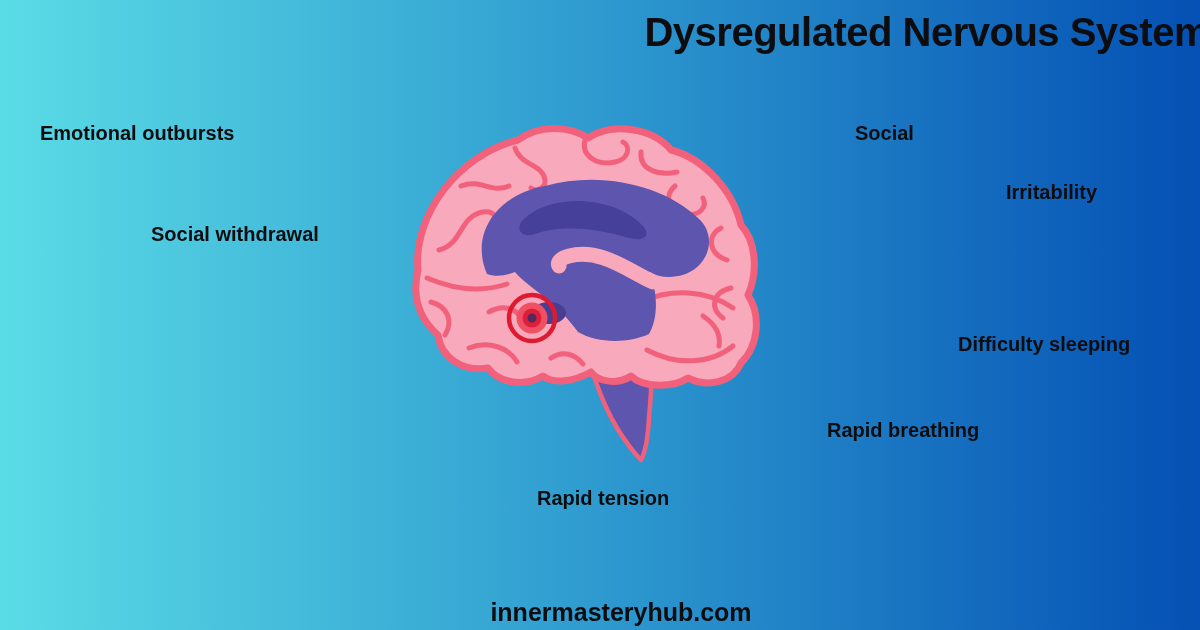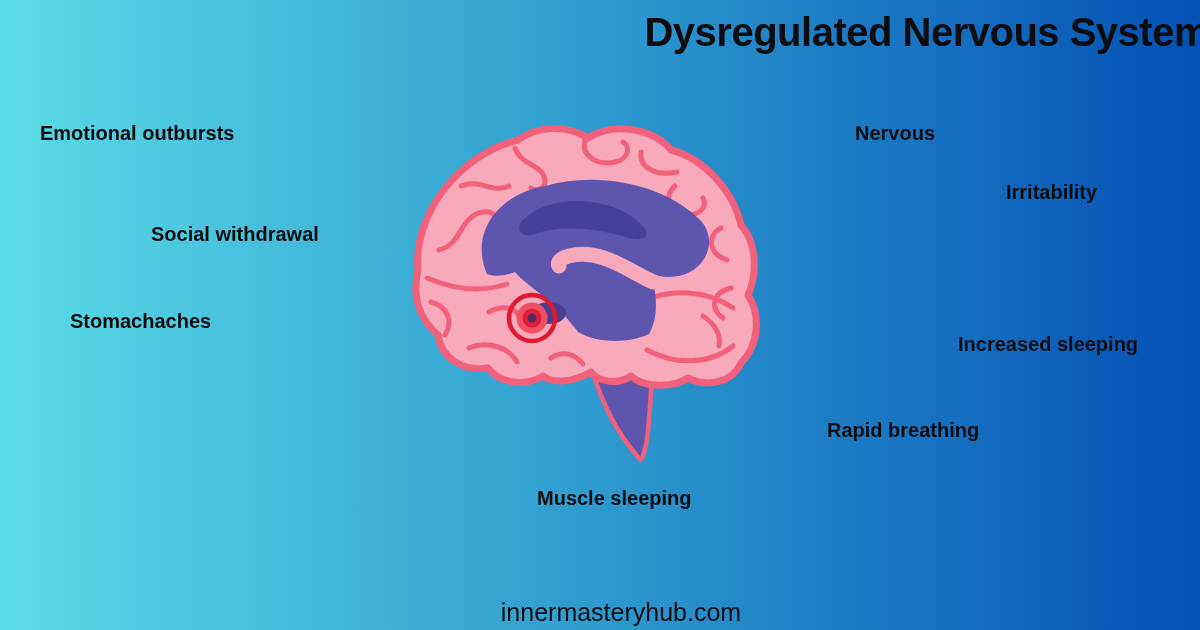--- a/index.html
+++ b/index.html
@@ -49,21 +49,21 @@
 
   
   .pos-muscle-tension       { left: 537px; top: 487px; }
 
   .footer-url {
     position: absolute;
     top: 598px;
     left: calc(50% + 21px);
     transform: translateX(-50%);
     font-size: 25px;
-    font-weight: 400;
+    font-weight: 700;
     color: #0D0D10;
     white-space: nowrap;
   }
 
   .brain-wrap {
     position: absolute;
     left: 403px;
     top: 120px;
     width: 370px;
     height: 350px;
@@ -71,28 +71,27 @@
 </style>
 </head>
 <body>
 
 <div class="canvas">
 
   <div class="title">Dysregulated Nervous System</div>
 
   <div class="label pos-emotional-outbursts">Emotional outbursts</div>
   <div class="label pos-social-withdrawal">Social withdrawal</div>
-  <div class="label pos-stomachaches">Stomachaches</div>
 
-  <div class="label pos-anxiety">Nervous</div>
+  <div class="label pos-anxiety">Social</div>
   <div class="label pos-irritability">Irritability</div>
-  <div class="label pos-difficulty-sleeping">Increased sleeping</div>
+  <div class="label pos-difficulty-sleeping">Difficulty sleeping</div>
   <div class="label pos-rapid-breathing">Rapid breathing</div>
 
-  <div class="label pos-muscle-tension">Muscle sleeping</div>
+  <div class="label pos-muscle-tension">Rapid tension</div>
 
   <div class="brain-wrap">
     <svg width="370" height="350" viewBox="0 0 370 350" xmlns="http://www.w3.org/2000/svg">
 
       <path d="M 176 200
                C 184 238, 196 278, 214 308
                C 224 324, 232 334, 238 340
                C 243 331, 245 316, 246 298
                C 249 268, 250 236, 245 202
                C 222 212, 196 212, 176 200 Z" fill="#5E55AE" stroke="#F2617B" stroke-width="4.5" stroke-linejoin="round"></path>

